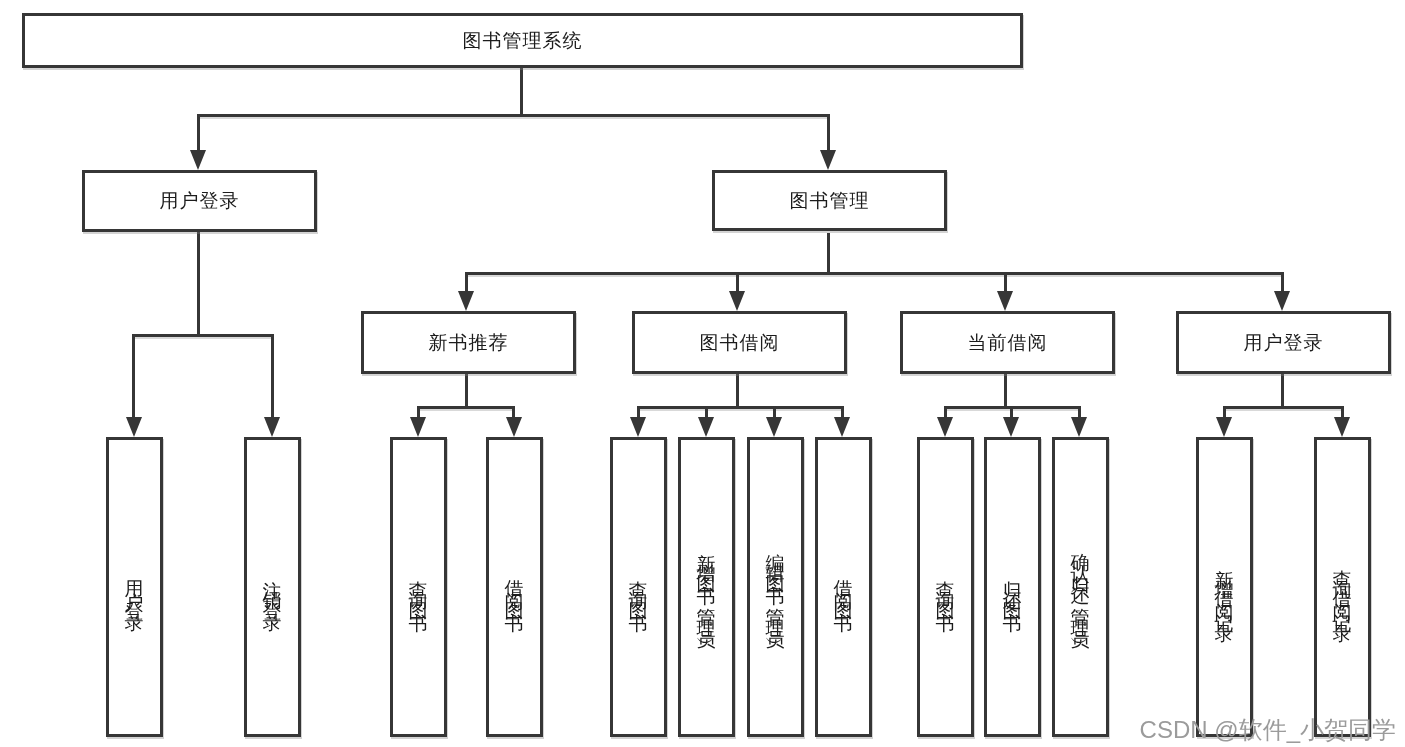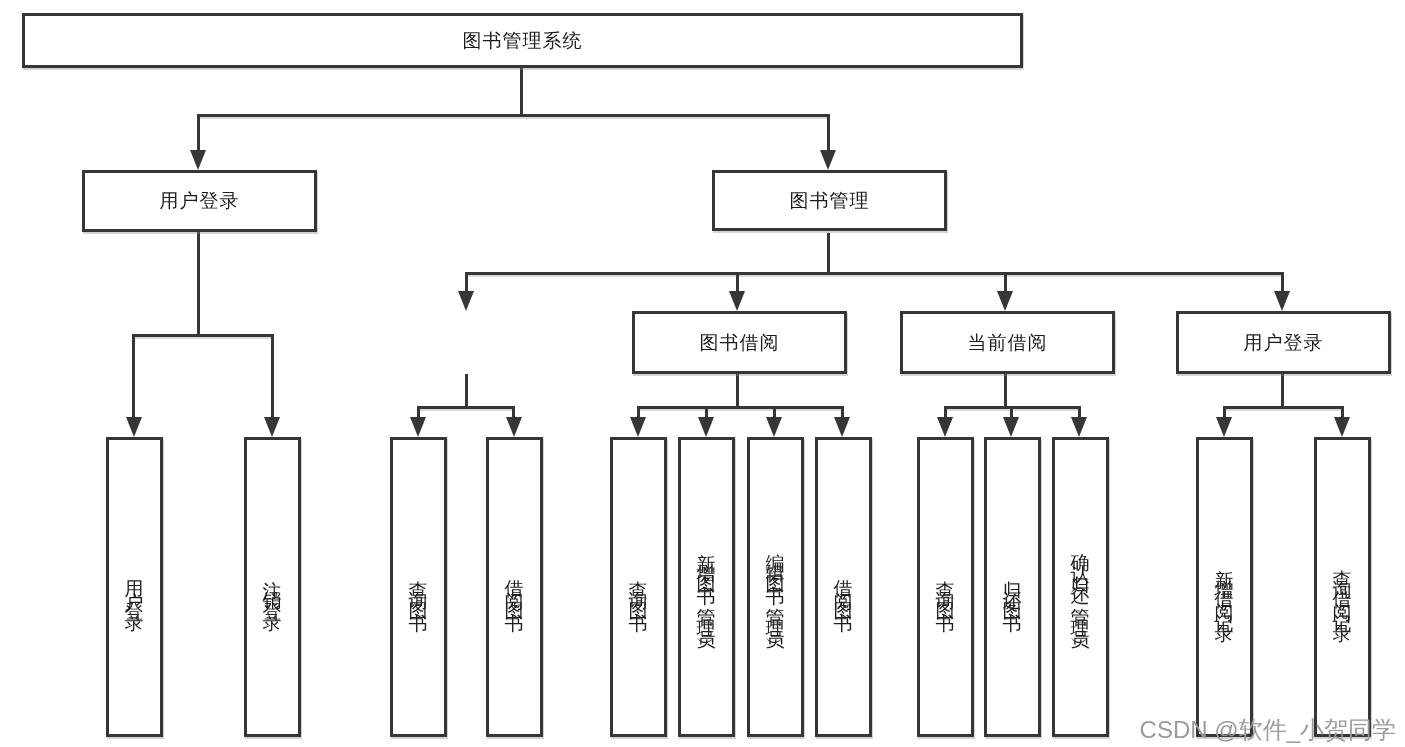--- a/index.html
+++ b/index.html
@@ -122,20 +122,23 @@
     <span class="hlabel">图书管理系统</span>
   </div>
 
   <div class="box" style="left:82px;top:170px;width:235px;height:62px">
     <span class="hlabel">用户登录</span>
   </div>
   <div class="box" style="left:712px;top:170px;width:235px;height:61px">
     <span class="hlabel">图书管理</span>
   </div>
 
+  <div class="box" style="left:361px;top:311px;width:215px;height:63px">
+    <span class="hlabel">新书推荐</span>
+  </div>
   <div class="box" style="left:632px;top:311px;width:215px;height:63px">
     <span class="hlabel">图书借阅</span>
   </div>
   <div class="box" style="left:900px;top:311px;width:215px;height:63px">
     <span class="hlabel">当前借阅</span>
   </div>
   <div class="box" style="left:1176px;top:311px;width:215px;height:63px">
     <span class="hlabel">用户登录</span>
   </div>
 

